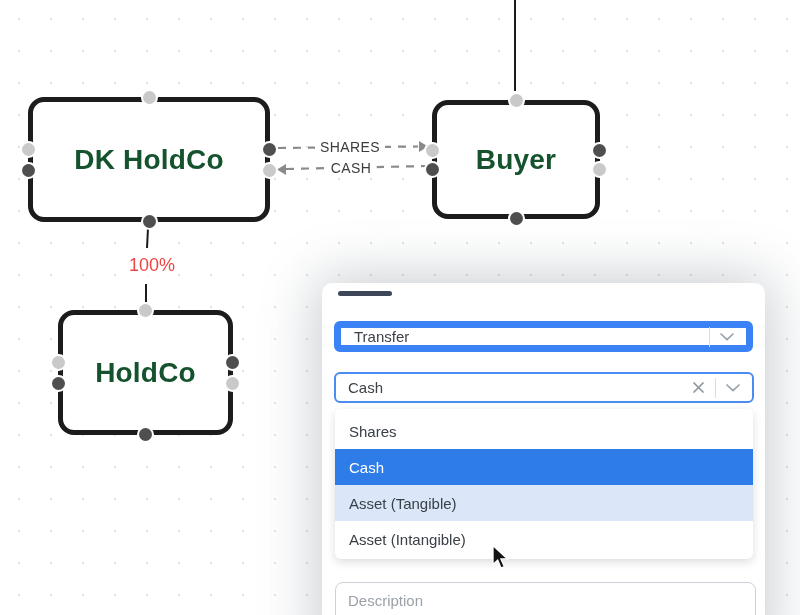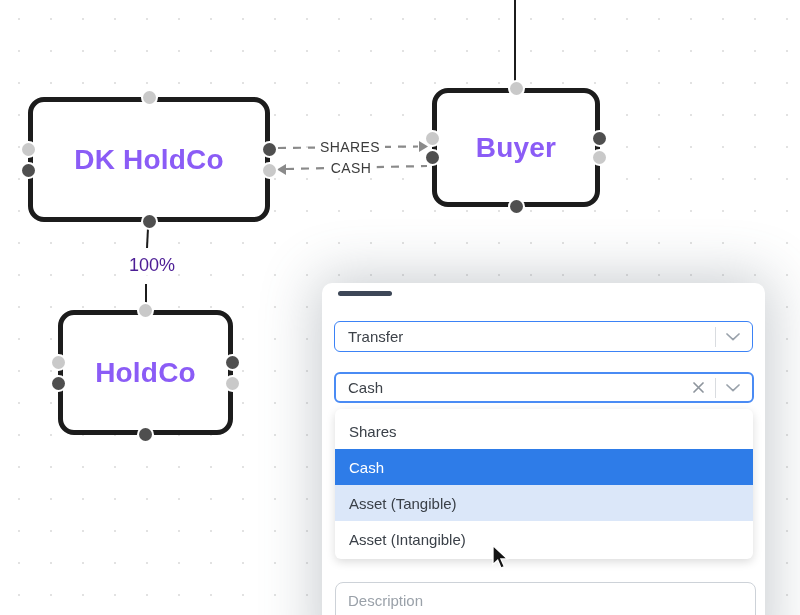--- a/index.html
+++ b/index.html
@@ -13,51 +13,51 @@
     position:absolute;inset:0;
     background-image:radial-gradient(circle,#e2e2e2 1.3px,transparent 1.5px);
     background-size:32px 32px;background-position:3px 3px;
   }
   .edges-svg{position:absolute;left:0;top:0;z-index:1;}
   
   .node{
     position:absolute;background:#fff;border:5px solid #1c1c1c;border-radius:16px;
     display:flex;align-items:center;justify-content:center;z-index:3;
   }
-  .node-label{font-weight:bold;font-size:28px;color:#8b5cf6;letter-spacing:.2px;}
+  .node-label{font-weight:bold;font-size:28px;color:#14532d;letter-spacing:.2px;}
   .node-holdco{left:28px;top:97px;width:232px;height:115px;}
-  .node-buyer{left:432px;top:88px;width:158px;height:109px;}
+  .node-buyer{left:432px;top:100px;width:158px;height:109px;}
   .node-target{left:58px;top:310px;width:165px;height:115px;}
   .handle{position:absolute;width:13px;height:13px;border-radius:50%;box-shadow:0 0 0 2px #fff;z-index:4;}
   .hl{background:#c9c9c9;}
   .hd{background:#4f4f4f;}
   .h-top{top:-11px;left:calc(50% - 6.5px);}
   .h-bottom{bottom:-11px;left:calc(50% - 6.5px);}
   .h-left-a{left:-11px;top:calc(41% - 6px);}
   .h-left-b{left:-11px;top:calc(57% - 4px);}
   .h-right-a{right:-11px;top:calc(41% - 6px);}
   .h-right-b{right:-11px;top:calc(57% - 4px);}
   
   .edge-label{
     position:absolute;transform:translate(-50%,-50%);z-index:2;
     background:#fff;padding:0 5px;font-size:14px;color:#3c3c3c;letter-spacing:.4px;white-space:nowrap;
   }
   .ownership-label{
     position:absolute;transform:translate(-50%,-50%);z-index:2;
-    background:#fff;padding:0 3px;font-size:18px;color:#4c1d95;white-space:nowrap;
+    background:#fff;padding:0 3px;font-size:18px;color:#ef4444;white-space:nowrap;
   }
   
   .panel{
     position:absolute;left:322px;top:283px;width:443px;height:380px;
     background:#fff;border-radius:10px;z-index:10;
     box-shadow:0 0 55px 6px rgba(88,98,112,.32);
   }
   .drag-bar{position:absolute;left:16px;top:8px;width:54px;height:5px;border-radius:3px;background:#3d4757;}
   .select{
-    position:absolute;height:31px;border:1px solid #3b82f6;border-radius:6px;background:#fff;
+    position:absolute;height:31px;border:7px solid #3b82f6;border-radius:6px;background:#fff;
     display:flex;align-items:center;box-sizing:border-box;padding-left:13px;cursor:pointer;
   }
   .select-value{font-size:15px;color:#3d4249;flex:0 0 auto;}
   .select .spacer{flex:1;}
   .select-transfer{left:12px;top:38px;width:419px;}
   .select-type{left:12px;top:89px;width:420px;border:2px solid #4a8bf4;padding-left:12px;}
   .divider{width:1px;height:20px;background:#d9dce0;margin:0 9px;}
   .icon-btn{display:flex;align-items:center;justify-content:center;width:16px;height:16px;}
   .chev{margin-right:11px;}
   

